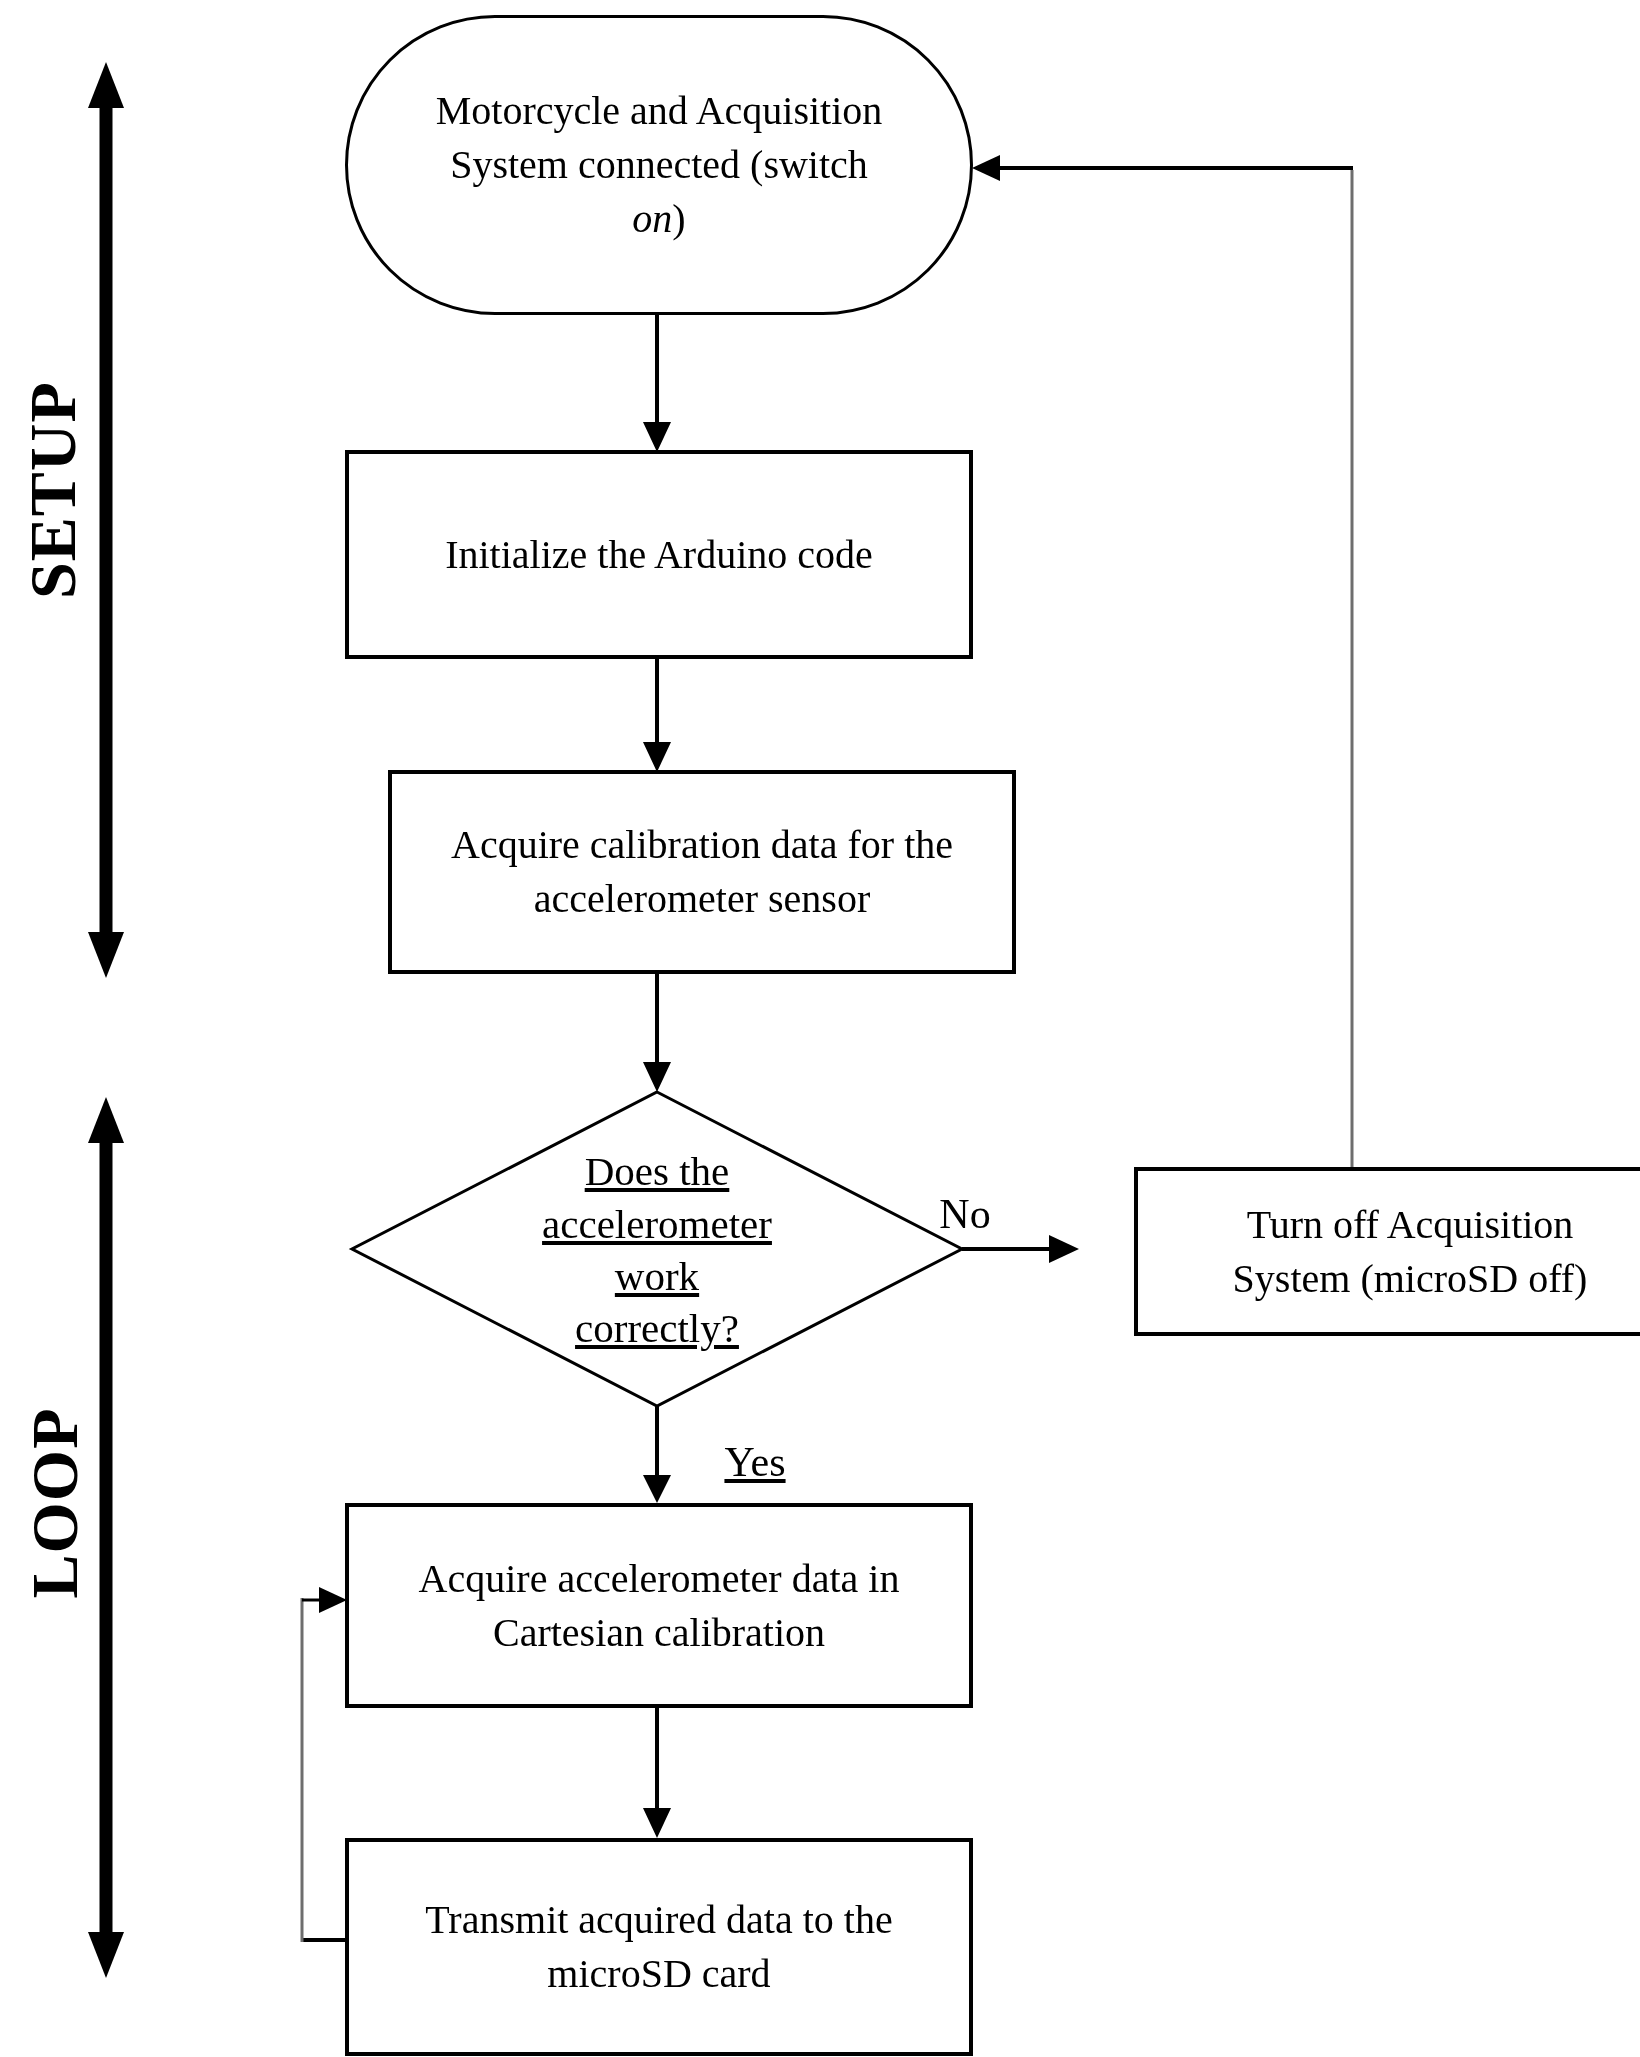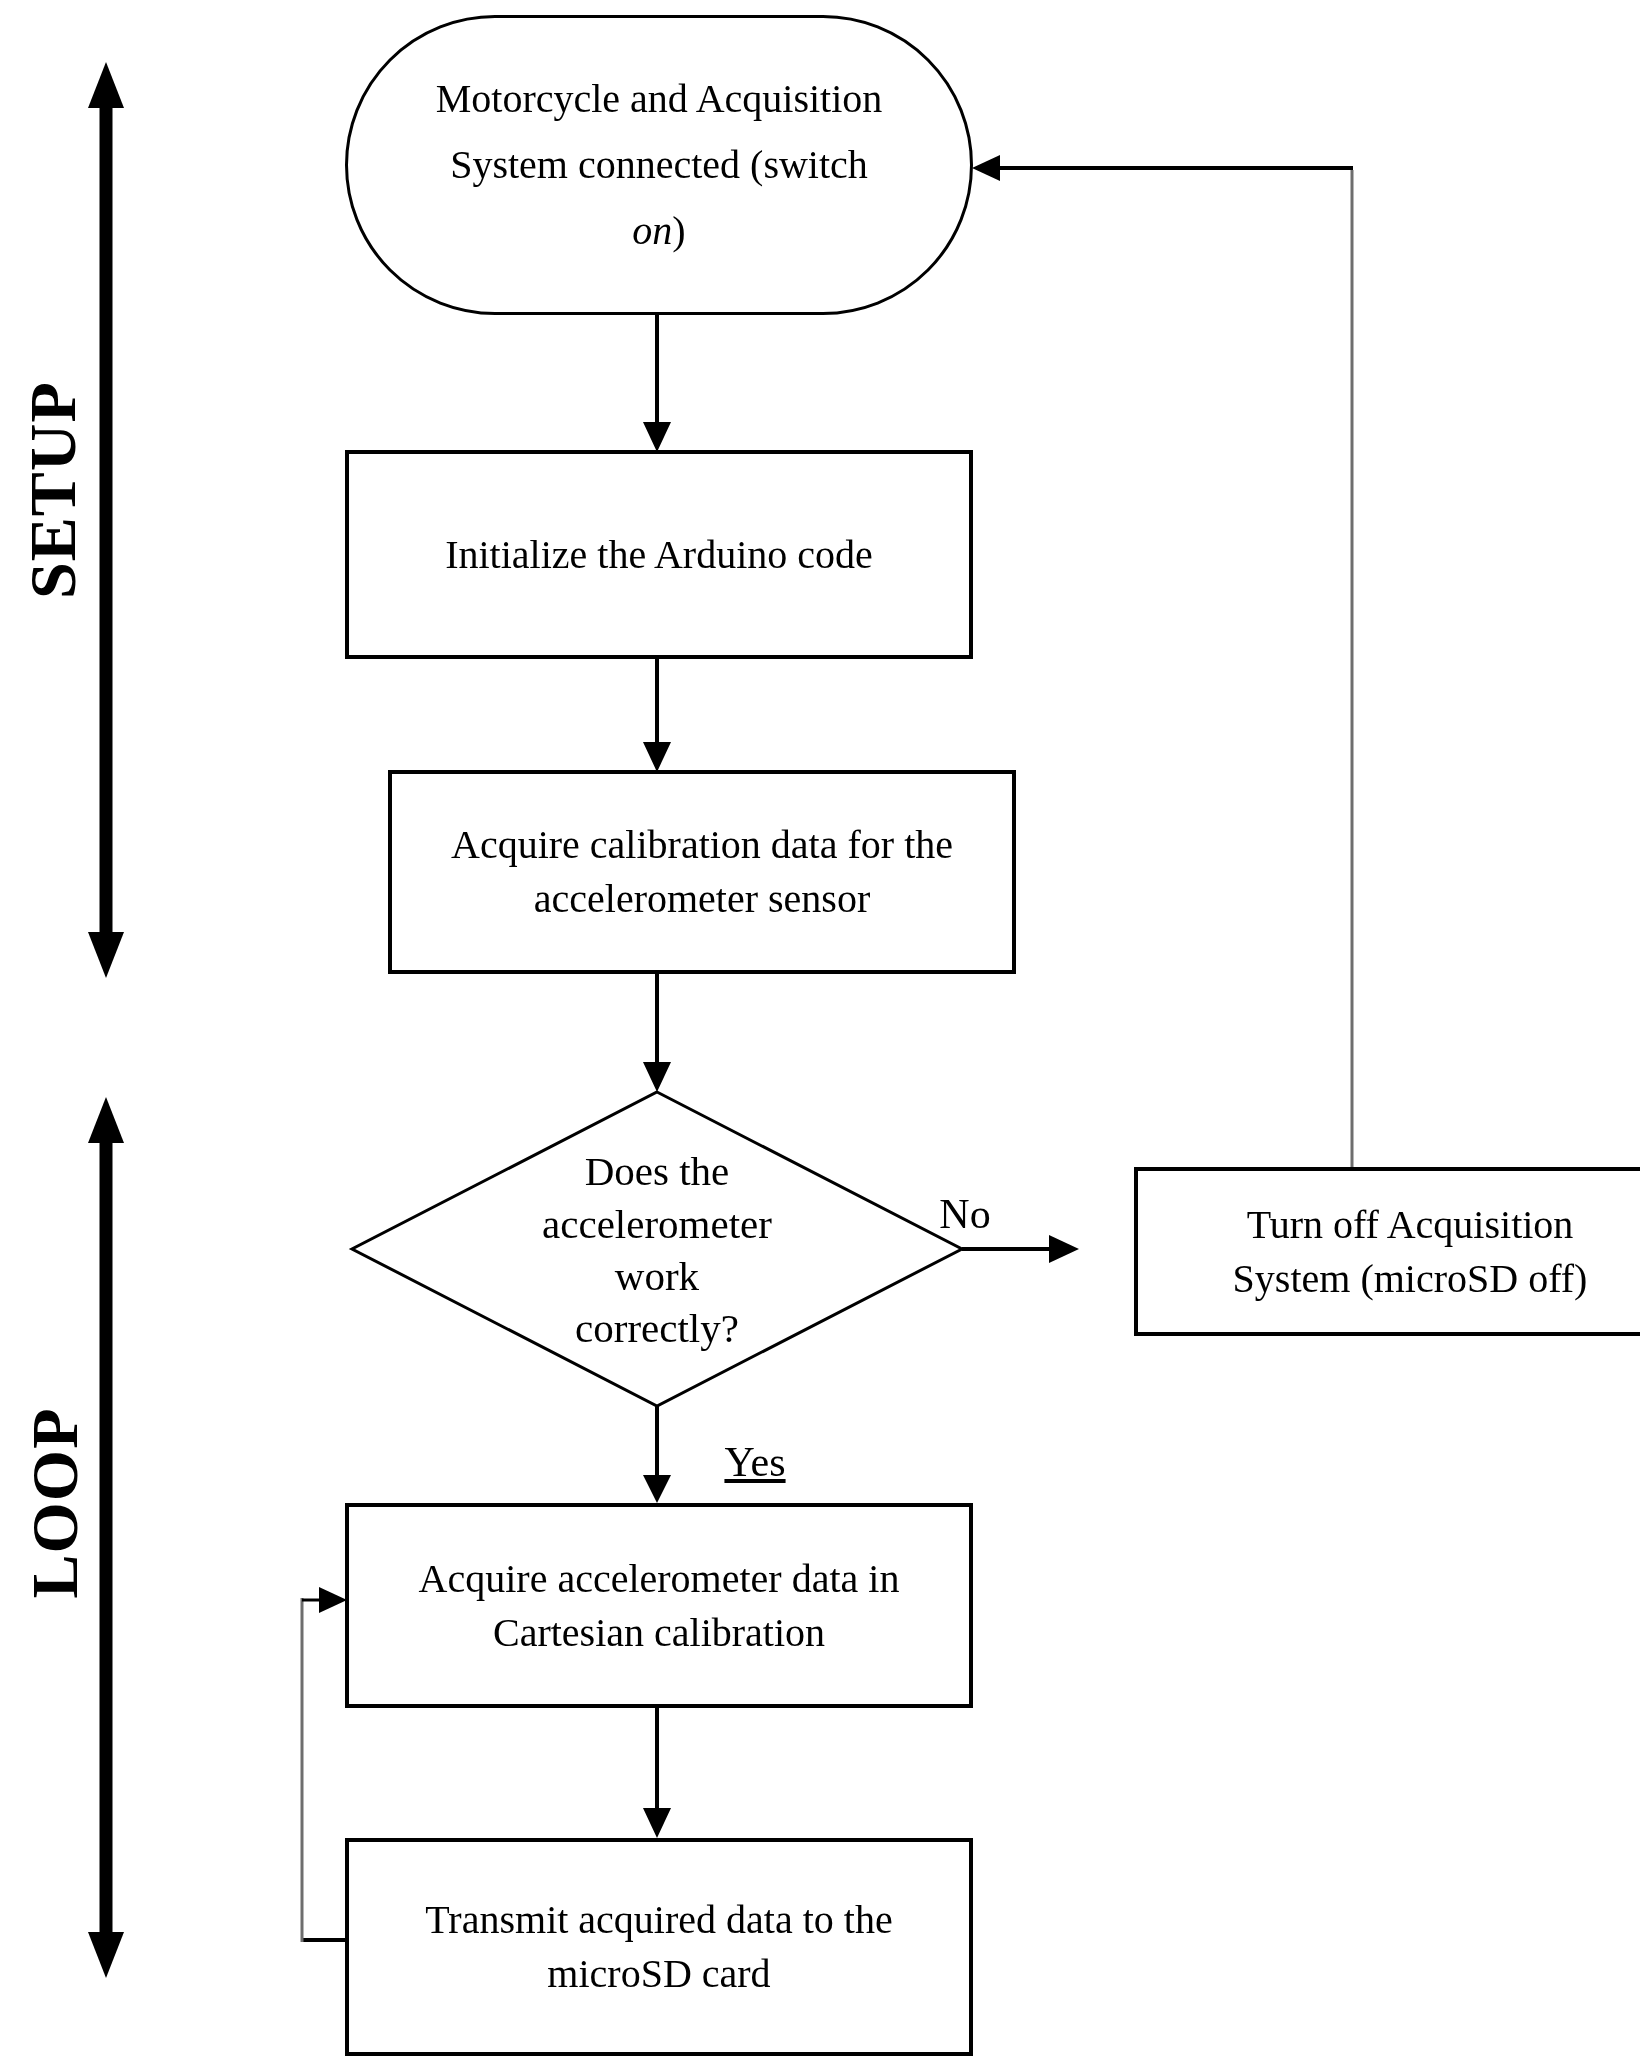--- a/index.html
+++ b/index.html
@@ -2,23 +2,23 @@
 <html style="--bg: #ffffff; --ink: #000000; --faint: #6e6e6e;"><head>
 <meta charset="utf-8">
 <style>
   html,body{margin:0;padding:0;background:#fff;}
   .canvas{position:relative;width:1640px;height:2057px;background:var(--bg,#ffffff);
           font-family:"Liberation Serif",serif;color:var(--ink,#000);overflow:hidden;}
   .layer{position:absolute;left:0;top:0;z-index:1;}
   .node{position:absolute;z-index:2;display:flex;flex-direction:column;align-items:center;
         justify-content:center;text-align:center;font-size:40px;line-height:1.35;background:#fff;}
   .process{border:4px solid var(--ink,#000);}
-  .terminator{border:3px solid var(--ink,#000);border-radius:150px;gap:12px;}
+  .terminator{border:3px solid var(--ink,#000);border-radius:150px;}
   .decision-text{position:absolute;z-index:2;display:flex;flex-direction:column;align-items:center;
-        justify-content:center;text-align:center;font-size:41px;line-height:1.28;background:transparent;}
+        justify-content:center;text-align:center;font-size:41px;line-height:1.28;background:transparent;text-decoration:underline;}
   .edge-label{position:absolute;z-index:2;font-size:42px;text-align:center;}
   .phase-label{position:absolute;z-index:2;font-weight:700;font-size:66px;letter-spacing:1px;
         display:flex;align-items:center;justify-content:center;transform:rotate(-90deg);}
   .ln{display:block;white-space:nowrap;}
   .it{font-style:italic;}
   .flow{stroke:var(--ink,#000);stroke-width:4;fill:none;}
   .flow3{stroke:var(--ink,#000);stroke-width:3;fill:none;}
   .thin{stroke:var(--faint,#6e6e6e);stroke-width:3;fill:none;}
   .head{fill:var(--ink,#000);stroke:none;}
   .shaft{stroke:var(--ink,#000);stroke-width:13;fill:none;}

